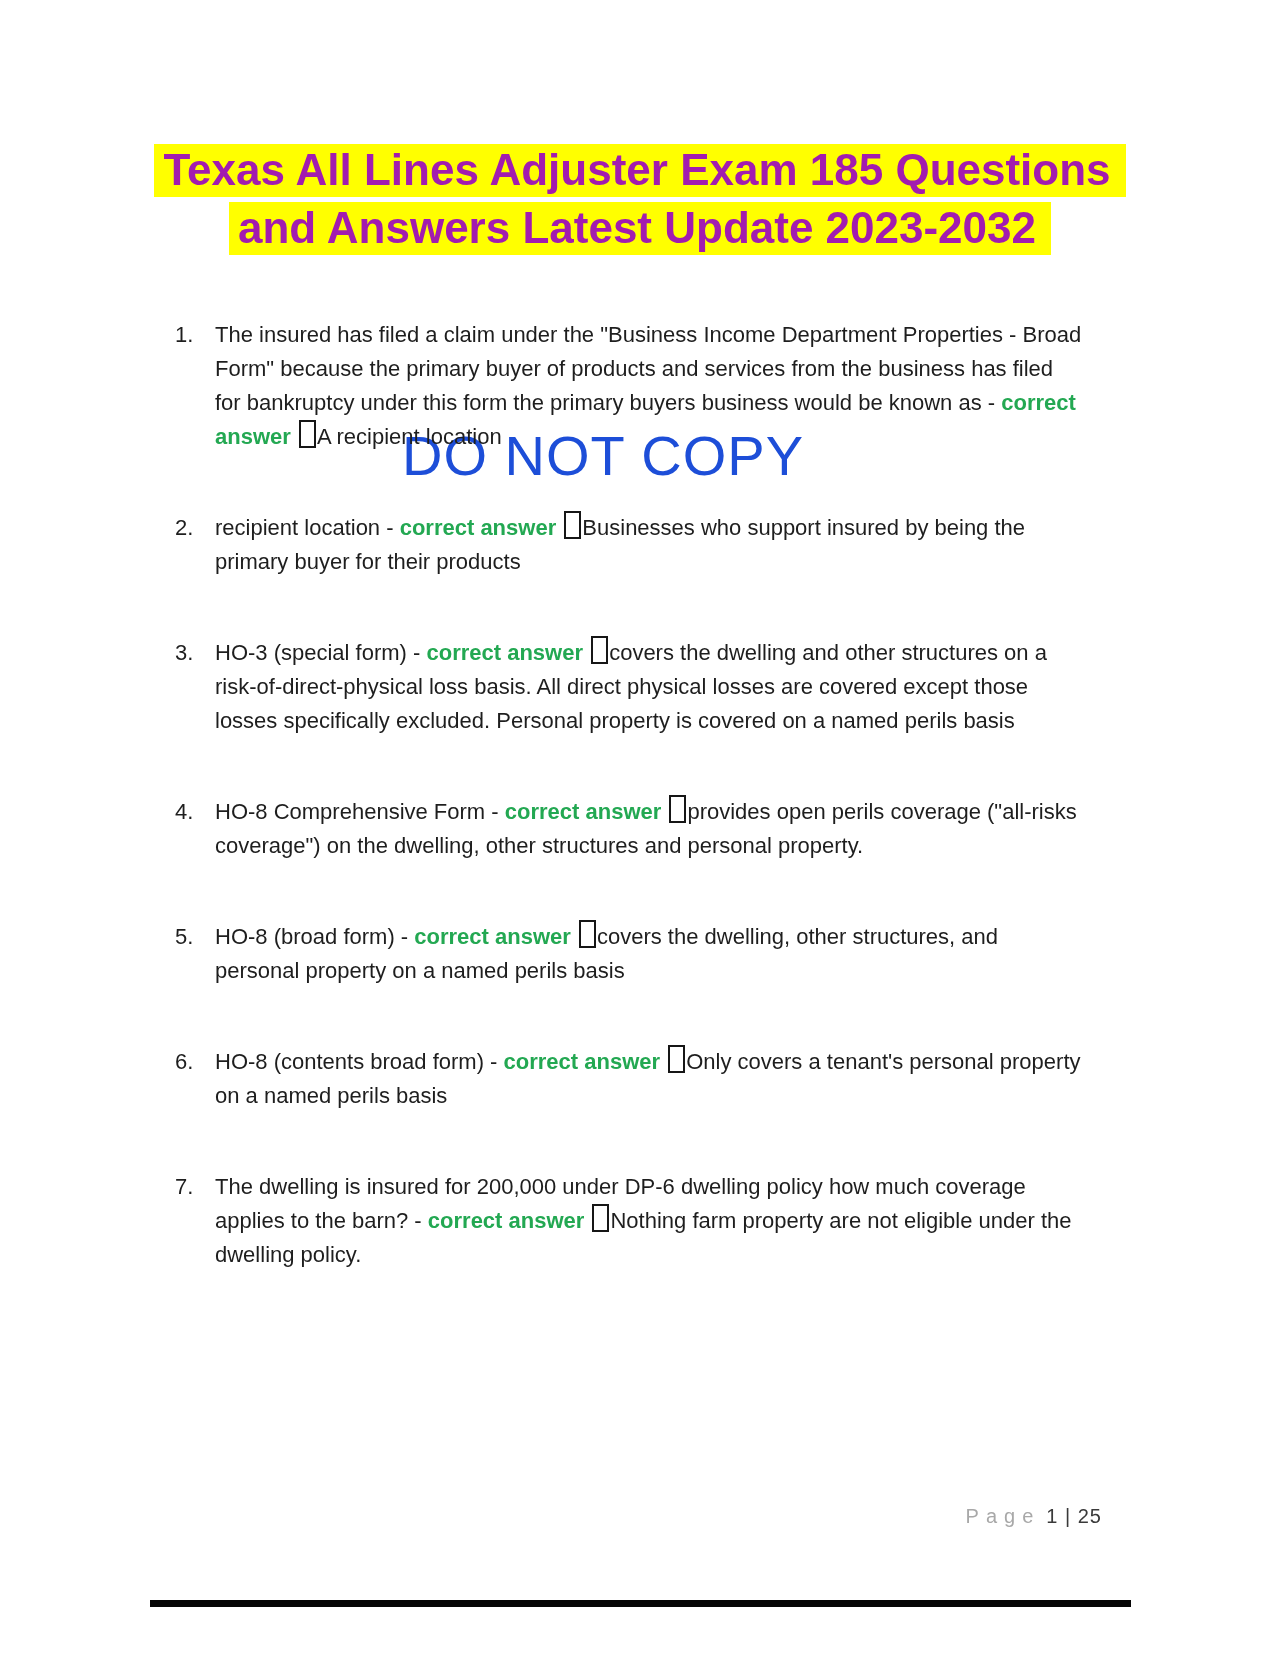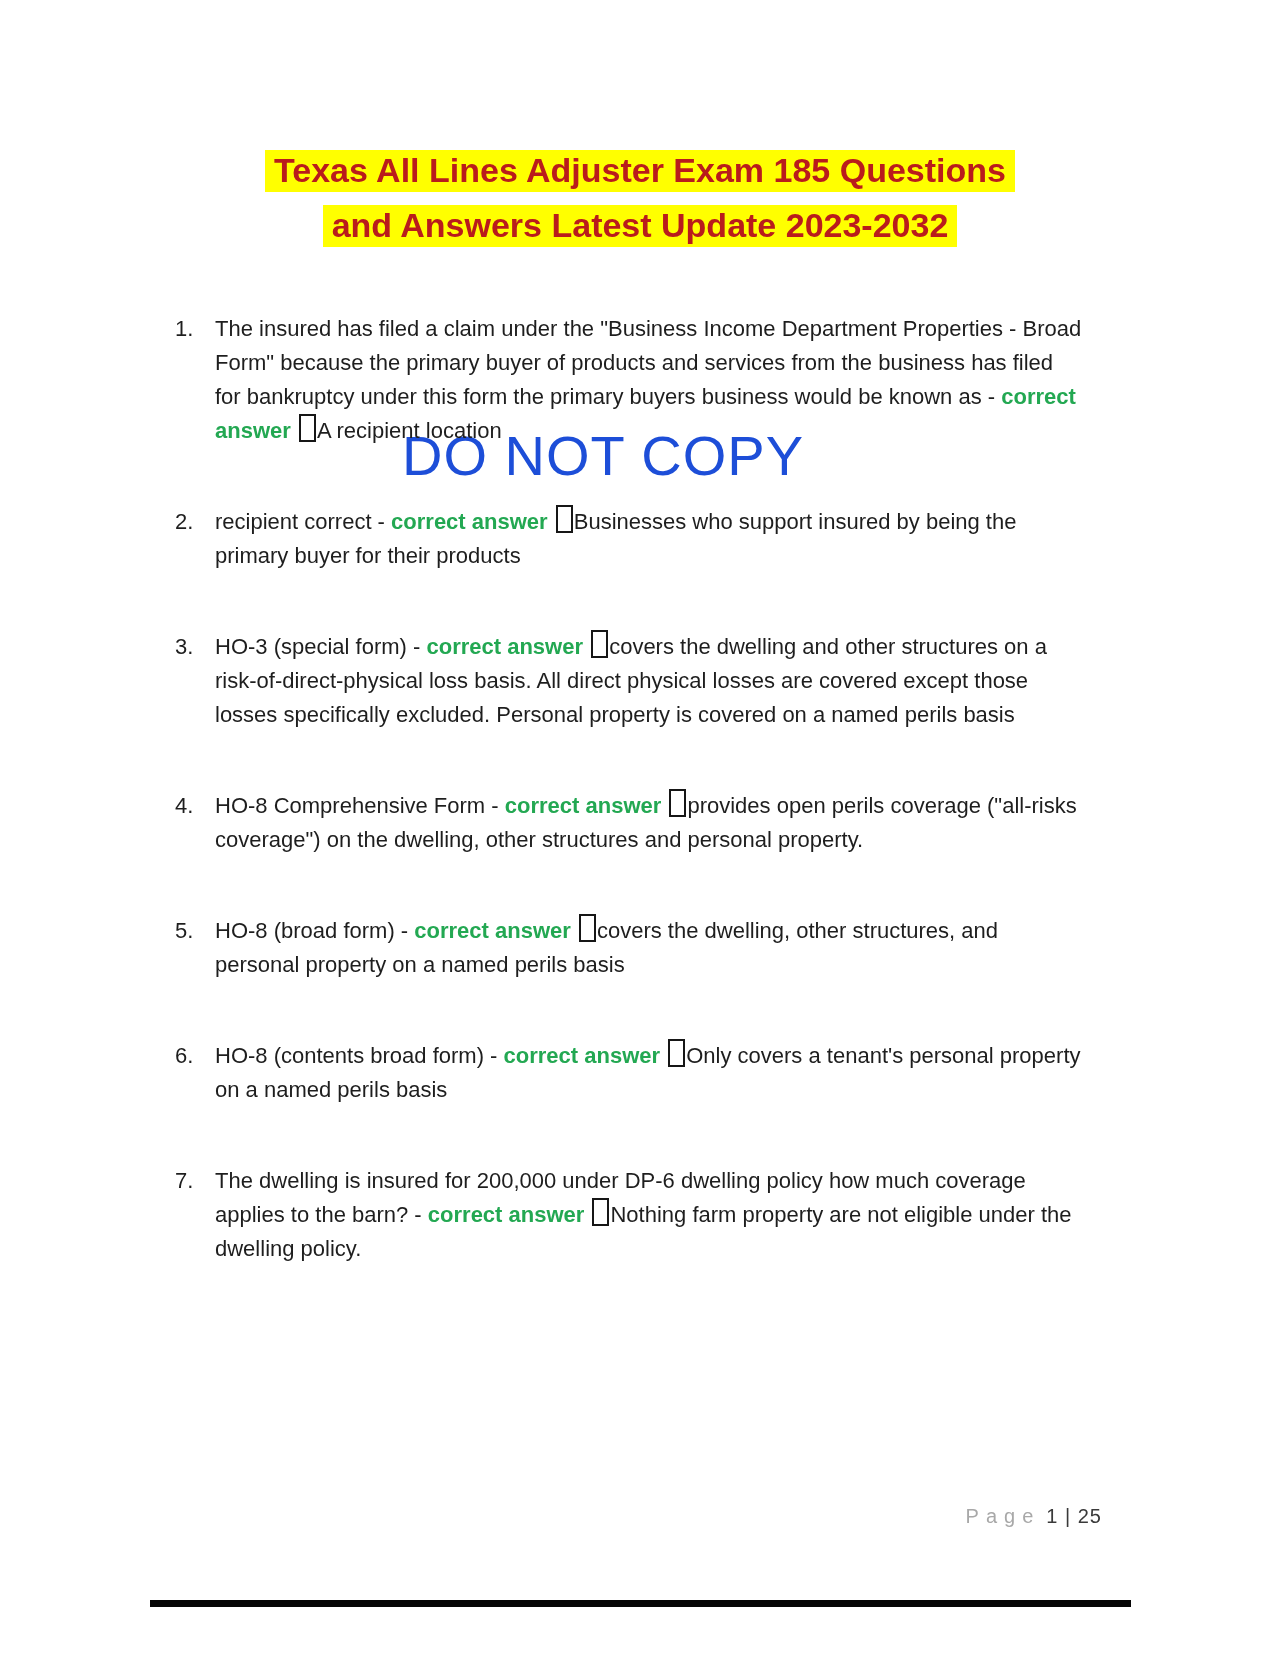--- a/index.html
+++ b/index.html
@@ -34,24 +34,24 @@
   }
   .title-block {
     padding-top: 146px;
     text-align: center;
   }
   .title-line {
     line-height: 48px;
   }
   .title-line .hl {
     background: #ffff00;
-    color: #b91c1c;
+    color: #a21caf;
     font-weight: bold;
-    font-size: 34px;
-    padding: 1px 9px 3px 9px;
+    font-size: 44px;
+    padding: 1px 15px 3px 9px;
   }
   .qlist {
     margin: 56px 150px 0 215px;
     padding: 0;
     list-style: none;
     width: 868px;
     color: #1e1e1e;
     font-size: 22px;
     line-height: 34px;
   }
@@ -123,21 +123,21 @@
 
       <li class="q">
         <span class="qnum">1.</span>
         <span>The insured has filed a claim under the "Business Income Department Properties - Broad Form" because the primary buyer of products and services from the business has filed for bankruptcy under this form the primary buyers business would be known as -</span>
         <strong class="ans-label">correct answer</strong>
         <span class="tofu"></span><span>A recipient location</span>
       </li>
 
       <li class="q">
         <span class="qnum">2.</span>
-        <span>recipient correct -</span>
+        <span>recipient location -</span>
         <strong class="ans-label">correct answer</strong>
         <span class="tofu"></span><span>Businesses who support insured by being the primary buyer for their products</span>
       </li>
 
       <li class="q">
         <span class="qnum">3.</span>
         <span>HO-3 (special form) -</span>
         <strong class="ans-label">correct answer</strong>
         <span class="tofu"></span><span>covers the dwelling and other structures on a risk-of-direct-physical loss basis. All direct physical losses are covered except those losses specifically excluded. Personal property is covered on a named perils basis</span>
       </li>

